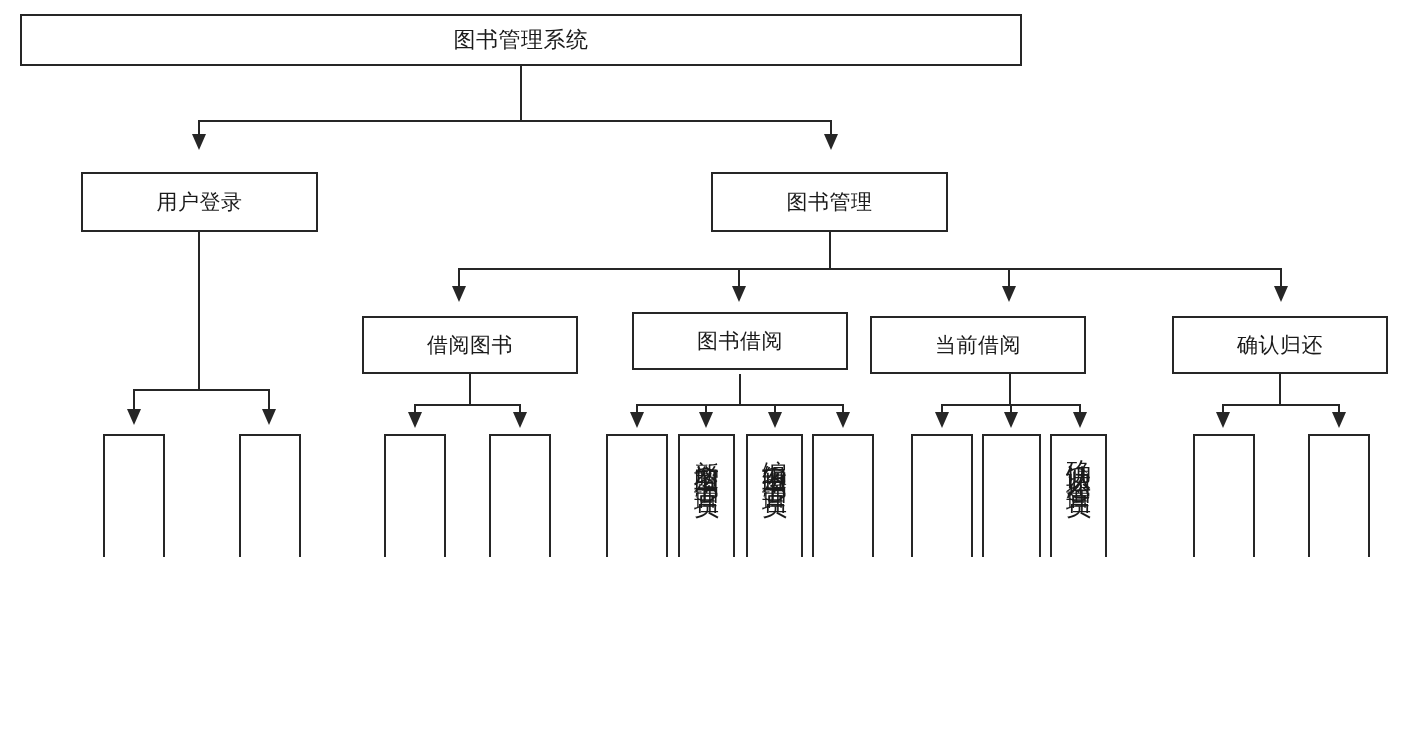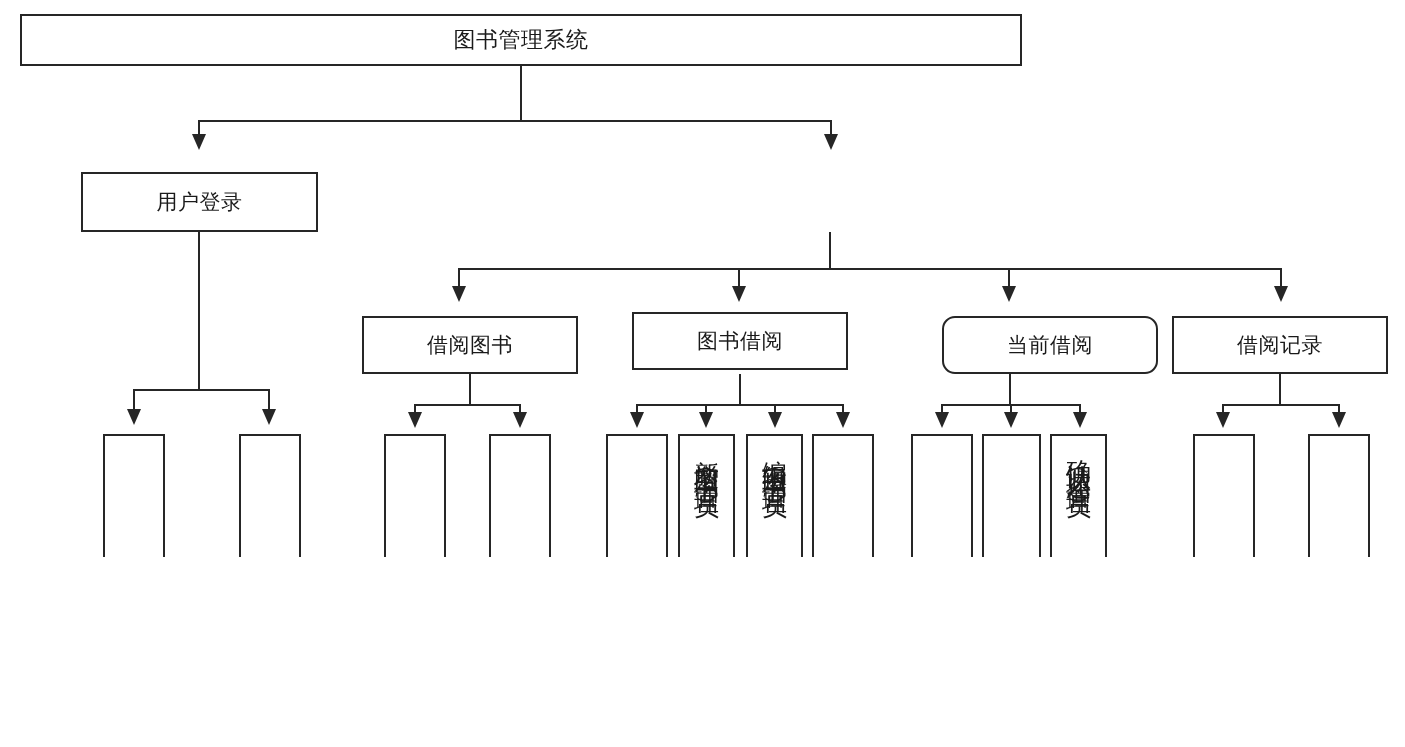--- a/index.html
+++ b/index.html
@@ -103,20 +103,23 @@
   <div class="edge vline" style="left:520px; top:66px; width:2px; height:56px;"></div>
 
   <div class="edge hline" style="left:198px; top:120px; width:634px; height:2px;"></div>
   <div class="edge vline" style="left:198px; top:120px; width:2px; height:18px;"></div>
   <div class="edge vline" style="left:830px; top:120px; width:2px; height:18px;"></div>
   <div class="arrow" style="left:192px; top:134px;"></div>
   <div class="arrow" style="left:824px; top:134px;"></div>
 
   <div class="node h" style="left:81px; top:172px; width:237px; height:60px;">
     <span class="label">用户登录</span>
+  </div>
+  <div class="node h" style="left:711px; top:172px; width:237px; height:60px;">
+    <span class="label">图书管理</span>
   </div>
 
   <div class="edge vline" style="left:198px; top:232px; width:2px; height:159px;"></div>
   <div class="edge hline" style="left:133px; top:389px; width:137px; height:2px;"></div>
   <div class="edge vline" style="left:133px; top:389px; width:2px; height:24px;"></div>
   <div class="edge vline" style="left:268px; top:389px; width:2px; height:24px;"></div>
   <div class="arrow" style="left:127px; top:409px;"></div>
   <div class="arrow" style="left:262px; top:409px;"></div>
 
   <div class="edge vline" style="left:829px; top:232px; width:2px; height:38px;"></div>
@@ -129,25 +132,25 @@
   <div class="arrow" style="left:732px; top:286px;"></div>
   <div class="arrow" style="left:1002px; top:286px;"></div>
   <div class="arrow" style="left:1274px; top:286px;"></div>
 
   <div class="node h" style="left:362px; top:316px; width:216px; height:58px;">
     <span class="label">借阅图书</span>
   </div>
   <div class="node h" style="left:632px; top:312px; width:216px; height:58px;">
     <span class="label">图书借阅</span>
   </div>
-  <div class="node h" style="left:942px; top:316px; width:216px; height:58px;border-radius:13px;">
+  <div class="node h" style="left:870px; top:316px; width:216px; height:58px;">
     <span class="label">当前借阅</span>
   </div>
   <div class="node h" style="left:1172px; top:316px; width:216px; height:58px;">
-    <span class="label">借阅记录</span>
+    <span class="label">确认归还</span>
   </div>
 
   <div class="edge vline" style="left:469px; top:374px; width:2px; height:32px;"></div>
   <div class="edge hline" style="left:414px; top:404px; width:107px; height:2px;"></div>
   <div class="edge vline" style="left:414px; top:404px; width:2px; height:12px;"></div>
   <div class="edge vline" style="left:519px; top:404px; width:2px; height:12px;"></div>
   <div class="arrow" style="left:408px; top:412px;"></div>
   <div class="arrow" style="left:513px; top:412px;"></div>
 
   <div class="edge vline" style="left:739px; top:374px; width:2px; height:32px;"></div>

